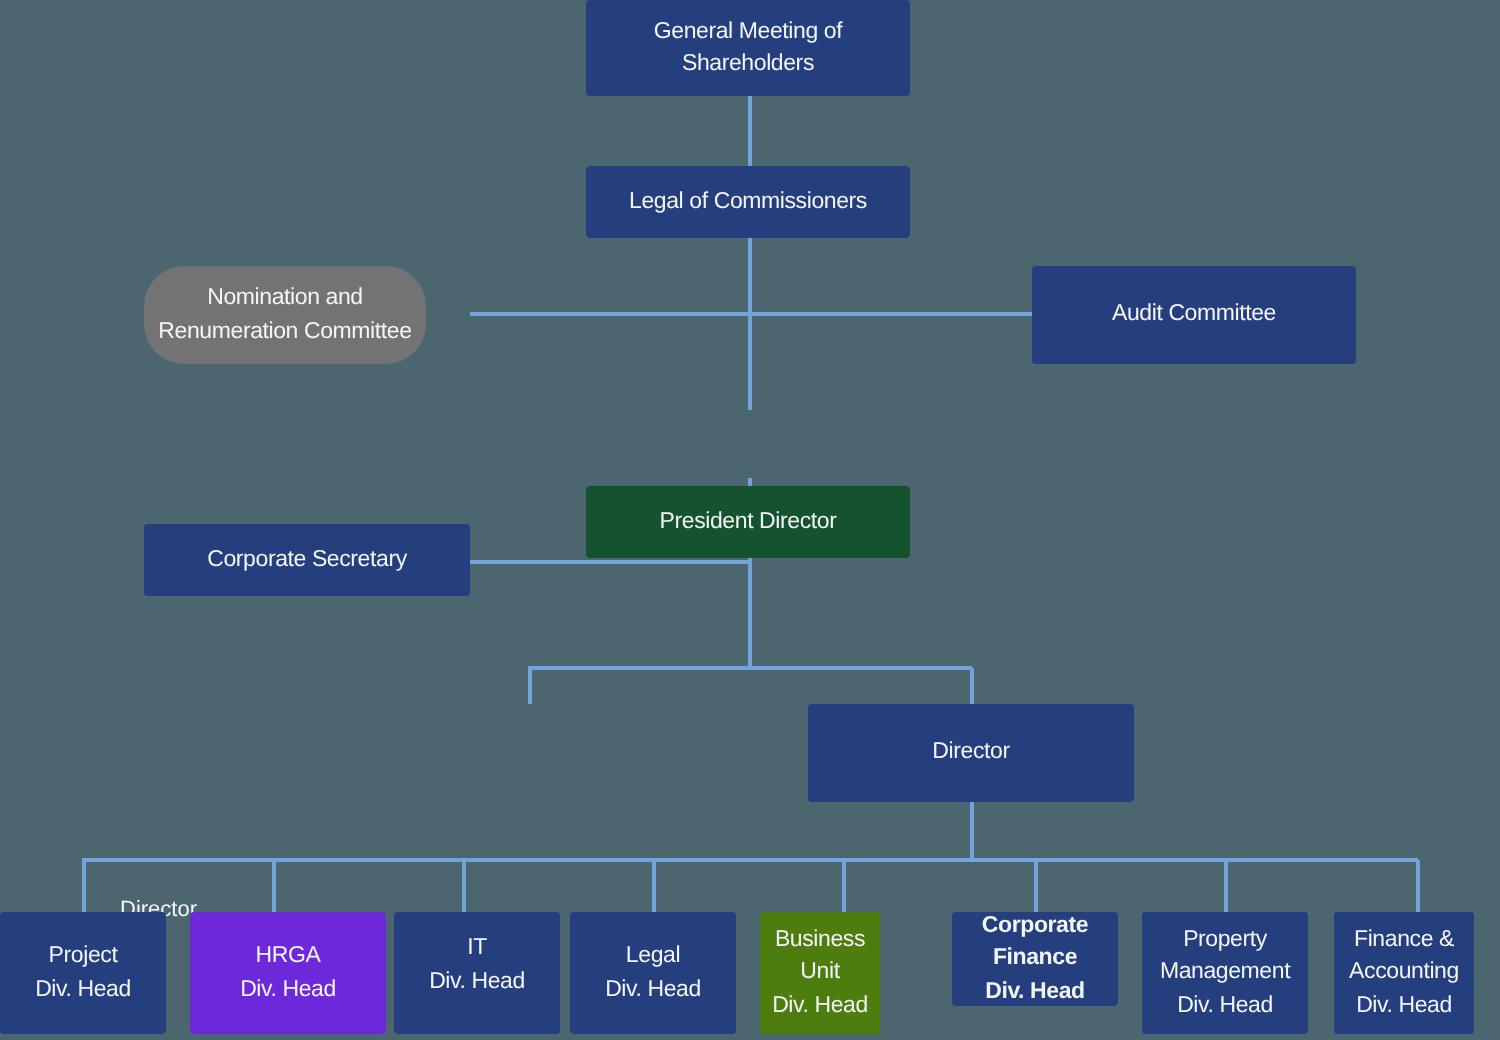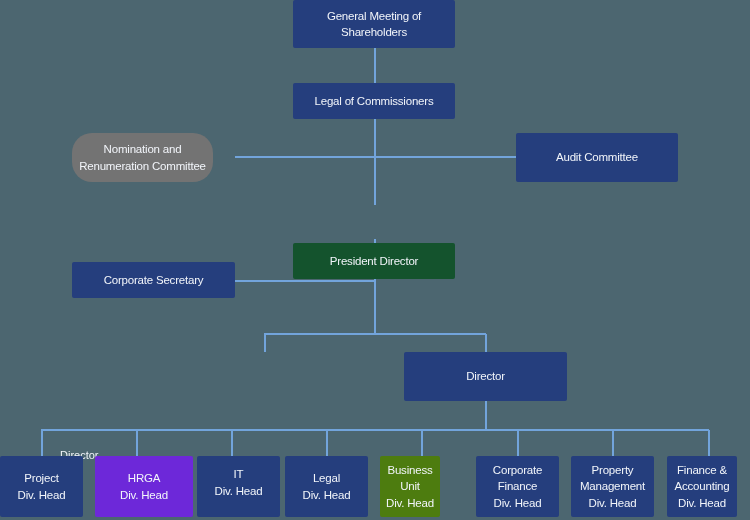--- a/index.html
+++ b/index.html
@@ -103,21 +103,21 @@
 Div. Head</span>
     </div>
     <div class="node" style="left: 285px; top: 456px; width: 83px; height: 61px; background: rgb(37, 62, 125);">
       <span>Legal
 Div. Head</span>
     </div>
     <div class="node" style="left: 380px; top: 456px; width: 60px; height: 61px; background: #4d7c0f;">
       <span>Business Unit
 Div. Head</span>
     </div>
-    <div class="node" style="left: 476px; top: 456px; width: 83px; height: 61px; background: rgb(37, 62, 125);">
+    <div class="node" style="left: 476px; top: 456px; width: 83px; height: 47px; background: rgb(37, 62, 125); font-weight: bold;">
       <span>Corporate
 Finance
 Div. Head</span>
     </div>
     <div class="node" style="left: 571px; top: 456px; width: 83px; height: 61px; background: rgb(37, 62, 125);">
       <span>Property
 Management
 Div. Head</span>
     </div>
     <div class="node" style="left: 667px; top: 456px; width: 70px; height: 61px; background: rgb(37, 62, 125);">

